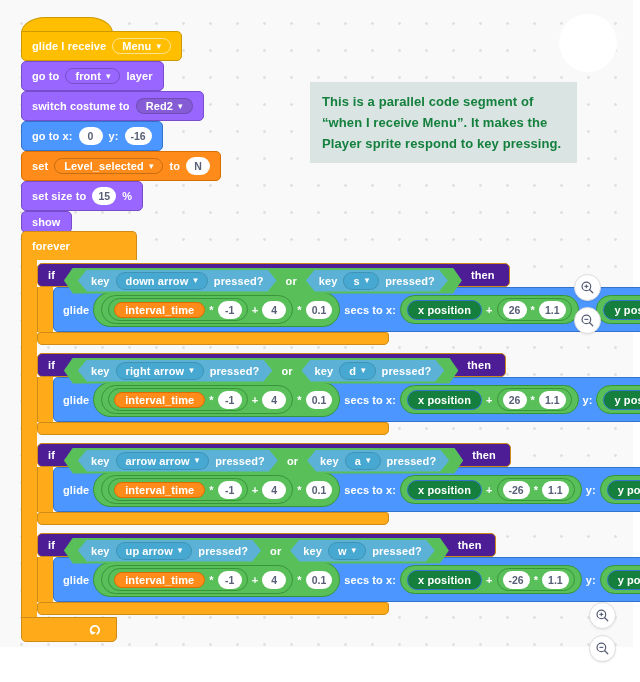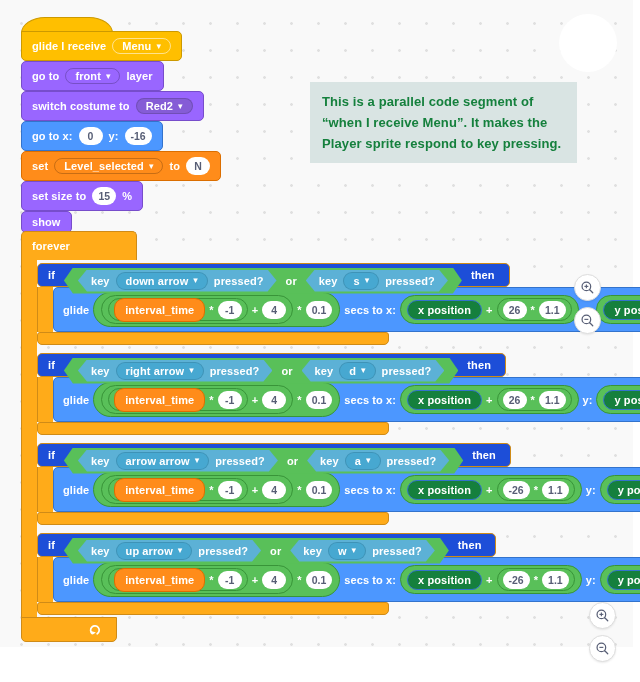--- a/index.html
+++ b/index.html
@@ -44,39 +44,39 @@
         border-radius:5px 5px 0 0; display:flex; align-items:center; padding:0 10px; }
   .forever-wall { position:absolute; left:21px; top:259px; width:16px; height:359px;
         background:#FFAB19; border-left:1px solid #CF8B17; }
   .forever-bottom { position:absolute; left:21px; top:617px; width:96px; height:25px;
         background:#FFAB19; border:1px solid #CF8B17; border-radius:0 0 5px 5px;
         display:flex; align-items:center; justify-content:flex-end; padding:0 14px; }
 
   
   .if-block { position:absolute; left:37px; }
   .if-top { display:inline-flex; align-items:center; gap:9px; height:24px; padding:0 14px 0 10px;
-        background:#1d4ed8; border:1px solid #CF8B17; border-radius:5px; }
+        background:#4c1d95; border:1px solid #CF8B17; border-radius:5px; }
   .if-mid { display:flex; }
   .if-wall { width:16px; height:45px; background:#FFAB19; border-left:1px solid #CF8B17; }
   .if-arm { width:352px; height:13px; background:#FFAB19; border:1px solid #CF8B17; border-radius:3px 3px 5px 5px; }
 
   
   .hex { display:inline-flex; align-items:center; white-space:nowrap;
          clip-path: polygon(9px 0, calc(100% - 9px) 0, 100% 50%, calc(100% - 9px) 100%, 9px 100%, 0 50%); }
   .or-hex { background:#59C059; height:26px; padding:0 14px; gap:9px;margin-top:11px; }
   .sense-hex { background:#5CB1D6; height:22px; padding:0 13px; gap:6px; }
 
   
   .glide { display:inline-flex; align-items:center; gap:4px; height:45px; padding:0 9px;
         background:#4C97FF; border:1px solid #3373CC; border-radius:5px; white-space:nowrap; }
   .g1 { height:35px; border-radius:18px; padding:0 7px; }
   .g2 { height:29px; border-radius:15px; padding:0 6px; }
   .g3 { height:23px; border-radius:12px; padding:0 5px; }
   .g1,.g2,.g3 { display:inline-flex; align-items:center; gap:4px; background:#59C059; border:1px solid #389438; }
-  .varp { background:#FF8C1A; border:1px solid #DB6E00; border-radius:10px; height:24px;
+  .varp { background:#FF8C1A; border:1px solid #DB6E00; border-radius:10px; height:16px;
         padding:0 10px; display:inline-flex; align-items:center; }
   .repp { background:#15803d; border:1px solid #3373CC; border-radius:11px; height:20px;
         padding:0 10px; display:inline-flex; align-items:center; }
 
   
   .annotation { position:absolute; left:310px; top:82px; width:267px; min-height:68px;
         background:#d9e4e3; padding:9px 12px; color:#15803d;
         font-size:13px; line-height:21px; font-weight:700; letter-spacing:.1px; }
 
   

